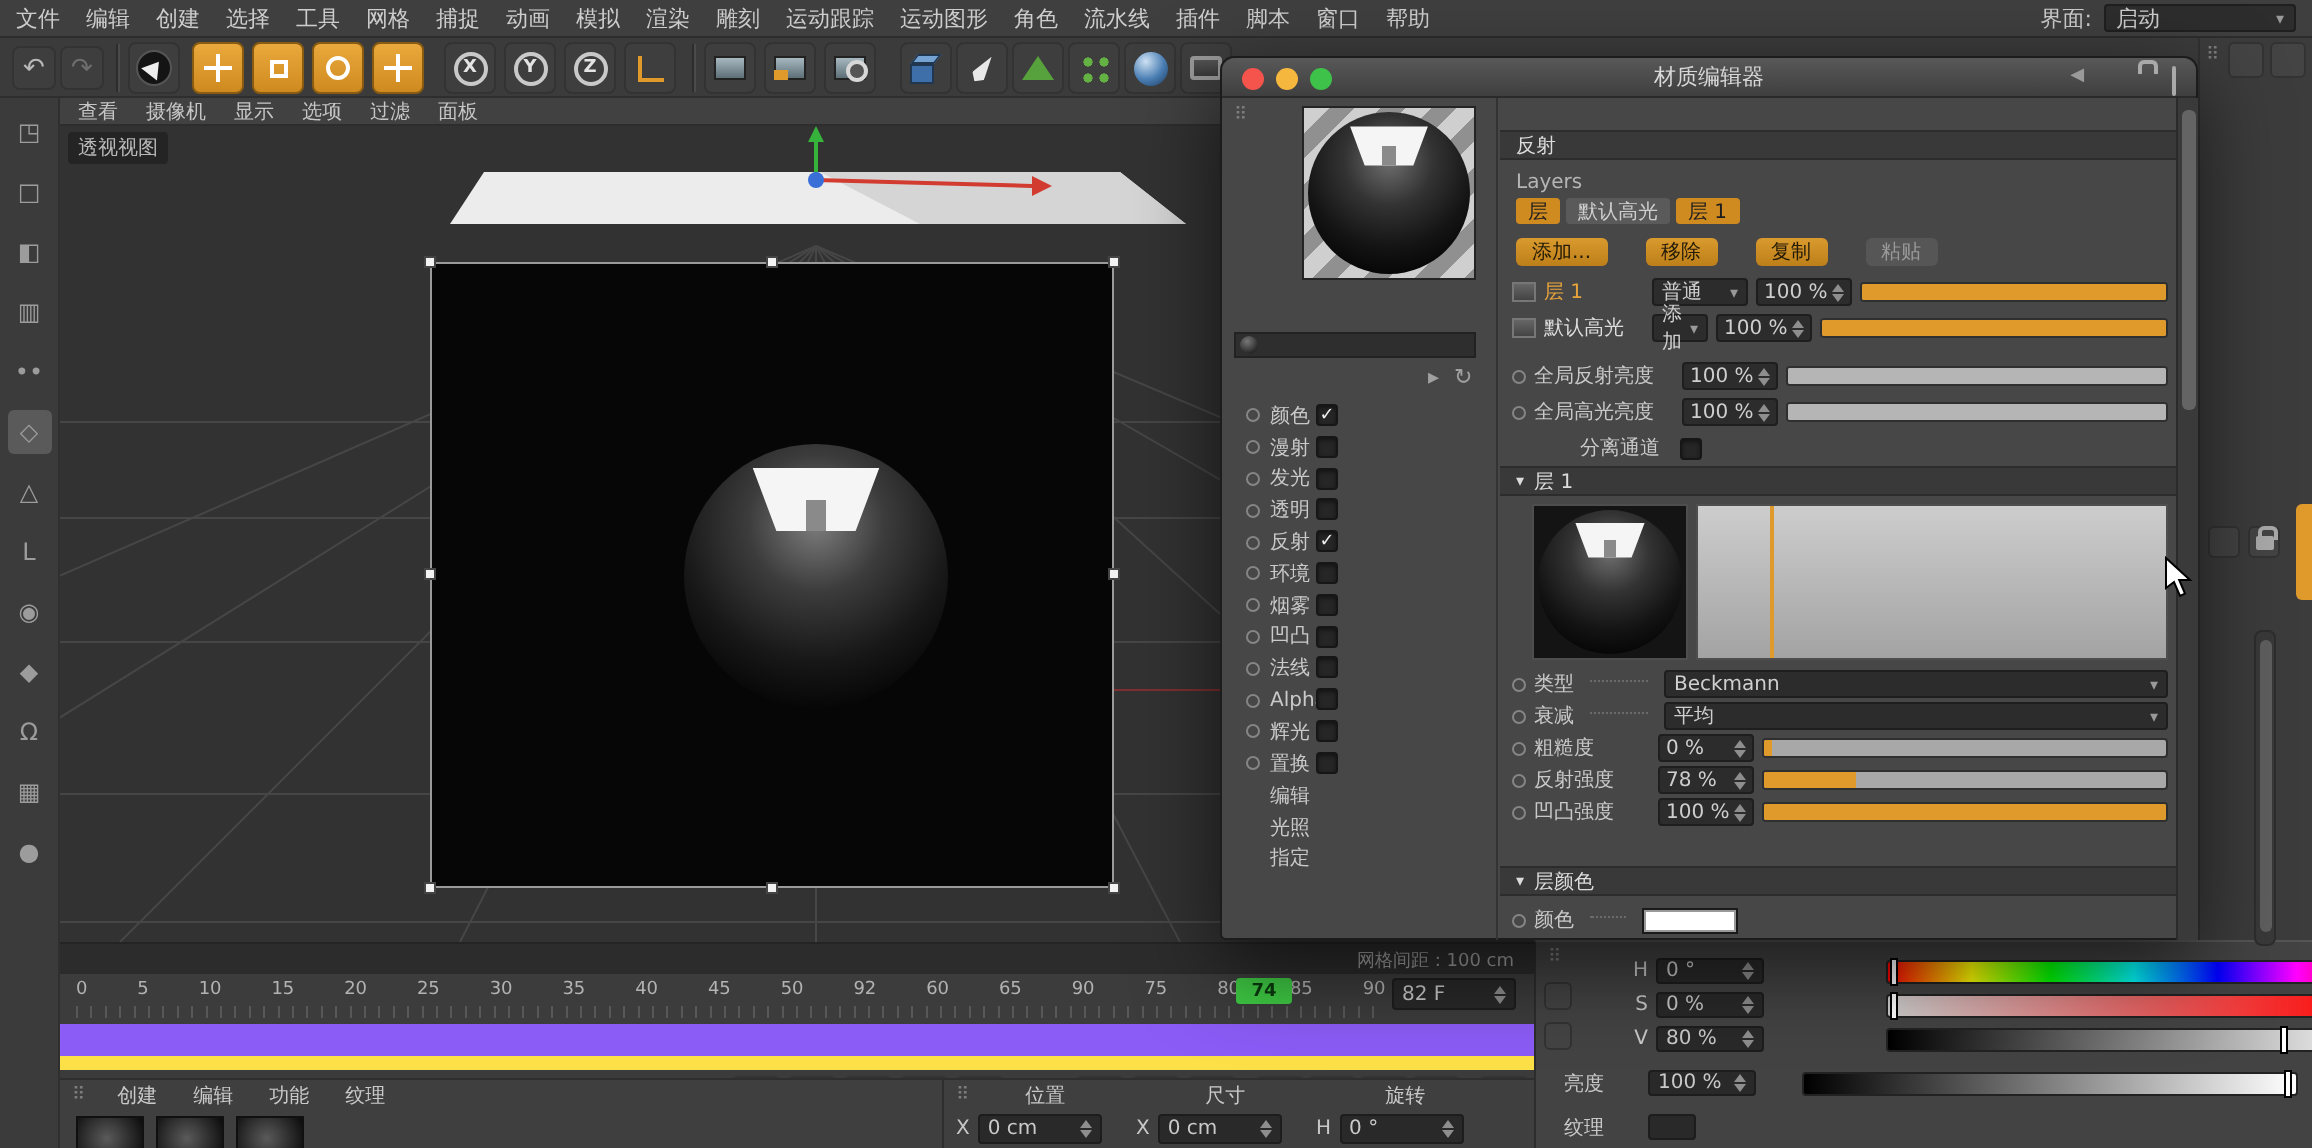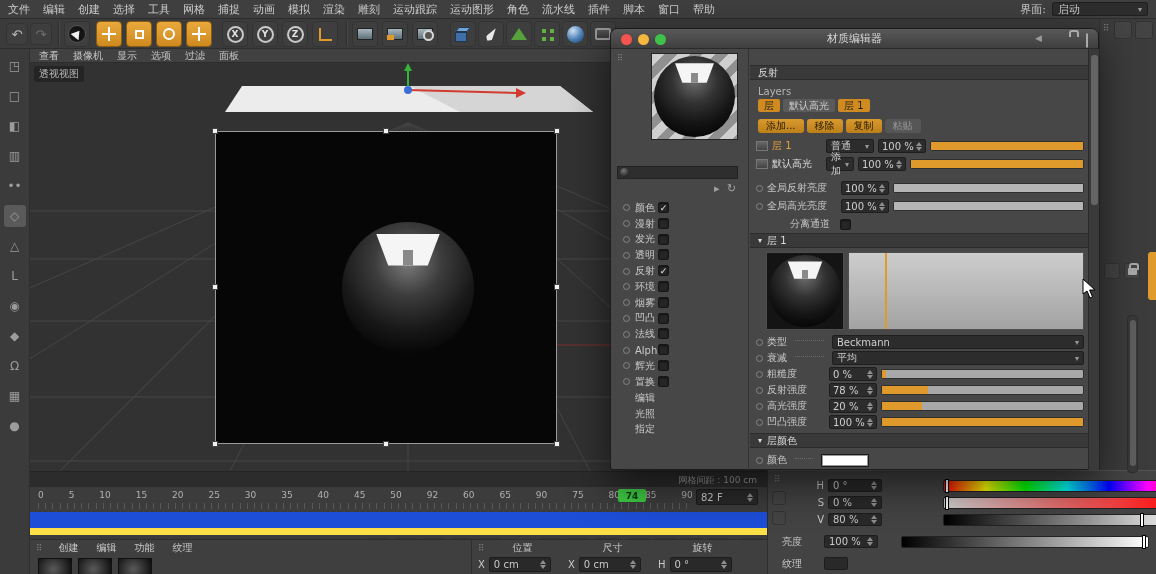--- a/index.html
+++ b/index.html
@@ -1,17 +1,17 @@
 <!DOCTYPE html>
 <html><head>
 <meta charset="utf-8">
 <style>
 *{margin:0;padding:0;box-sizing:border-box}
 body{background:#181818;font-family:"DejaVu Sans","Liberation Sans",sans-serif}
-.stage{position:relative;width:1156px;height:574px;background:#1d4ed8;overflow:hidden;font-size:10px;color:#c8c8c8}
+.stage{position:relative;width:1156px;height:574px;background:#8b5cf6;overflow:hidden;font-size:10px;color:#c8c8c8}
 .abs{position:absolute}
 
 .menubar{position:absolute;left:0;top:0;width:1156px;height:19px;background:#3f3f3f;border-bottom:1px solid #2c2c2c;display:flex;align-items:center;gap:13px;padding:0 8px;font-size:11px;color:#cdcdcd}
 .mitem{cursor:default;white-space:nowrap}
 .mbar-right{margin-left:auto;display:flex;align-items:center;gap:6px}
 .iface-dd{width:96px;height:14px;background:#2d2d2d;border:1px solid #1f1f1f;border-radius:2px;display:flex;align-items:center;padding:0 5px;color:#ccc}
 .iface-dd .arr{margin-left:auto;font-size:8px;color:#999}
 
 .toolbar{position:absolute;left:0;top:19px;width:1156px;height:30px;background:#3b3b3b;border-bottom:1px solid #2e2e2e}
 .tbtn{position:absolute;top:2px;width:26px;height:26px;background:#3e3e3e;border:1px solid #333;border-radius:4px;display:flex;align-items:center;justify-content:center}
@@ -115,21 +115,21 @@
 .chrow{position:relative;height:15.8px;display:flex;align-items:center;padding-left:12px;font-size:10px;color:#c9c9c9}
 .blt{width:7px;height:7px;border:1px solid #858585;border-radius:50%;flex:none}
 .chrow .lbl{margin-left:5px}
 .cb{position:absolute;left:47px;top:2px;width:11px;height:11px;background:#262626;border:1px solid #161616;border-radius:2px;color:#efefef;font-size:9px;line-height:10px;text-align:center;box-shadow:inset 0 1px 2px rgba(0,0,0,.5)}
 .pgrow{height:15.8px;display:flex;align-items:center;padding-left:24px;color:#c9c9c9}
 .rpane{position:absolute;left:139px;top:20px;width:338px;height:421px}
 .secbar{position:absolute;left:0;width:338px;height:15px;background:#393939;border-top:1px solid #2c2c2c;border-bottom:1px solid #2c2c2c;display:flex;align-items:center;padding:0 8px;color:#dcdcdc}
 .tab{height:13px;padding:0 6px;font-size:10px;border-radius:2px;display:flex;align-items:center;margin-right:3px}
 .tab.on{background:#d08b20;color:#1d1d1d}
 .tab.off{background:#5a5a5a;color:#cfcfcf}
-.obtn{height:14px;padding:0 8px;font-size:10px;border-radius:3px;display:flex;align-items:center;margin-right:3px;background:linear-gradient(#d99a2e,#bd7f19);color:#231a08}
+.obtn{height:14px;padding:0 8px;font-size:10px;border-radius:3px;display:flex;align-items:center;margin-right:19px;background:linear-gradient(#d99a2e,#bd7f19);color:#231a08}
 .obtn.dis{background:#565656;color:#9a9a9a}
 .dd{background:#2c2c2c;border:1px solid #1e1e1e;border-radius:2px;color:#cfcfcf;font-size:10px;display:flex;align-items:center;padding:0 4px;height:14px}
 .dd .arr{margin-left:auto;font-size:8px;color:#999}
 .spin{background:#2c2c2c;border:1px solid #1e1e1e;border-radius:2px;color:#cfcfcf;font-size:10px;display:flex;align-items:center;padding:0 3px;height:14px}
 .sl{position:relative;background:#a8a8a8;border:1px solid #2f2f2f;border-radius:2px;height:10px;overflow:hidden}
 .pfill{position:absolute;left:0;top:0;bottom:0;background:#e09a2c}
 .gfill{position:absolute;inset:0;background:#b5b5b5}
 .mrow{position:absolute;display:flex;align-items:center;gap:4px}
 .leader{flex:1;border-bottom:1px dotted #6b6b6b;margin:0 4px 3px 4px}
 .lname{color:#e8a33d}
@@ -860,34 +860,20 @@
               <span class="ud">
                 <i class="u"></i>
                 <i class="d"></i>
               </span>
             </span>
             <span class="sl" style="flex:1">
               <span class="pfill" style="width:23%"></span>
             </span>
           </div>
 
-          <div class="mrow" style="position:relative;height:14px;width:328px">
-            <span class="blt"></span>
-            <span style="width:58px">高光强度</span>
-            <span class="spin" style="width:48px">
-              <span>20 %</span>
-              <span class="ud">
-                <i class="u"></i>
-                <i class="d"></i>
-              </span>
-            </span>
-            <span class="sl" style="flex:1">
-              <span class="pfill" style="width:20%"></span>
-            </span>
-          </div>
 
           <div class="mrow" style="position:relative;height:14px;width:328px">
             <span class="blt"></span>
             <span style="width:58px">凹凸强度</span>
             <span class="spin" style="width:48px">
               <span>100 %</span>
               <span class="ud">
                 <i class="u"></i>
                 <i class="d"></i>
               </span>

